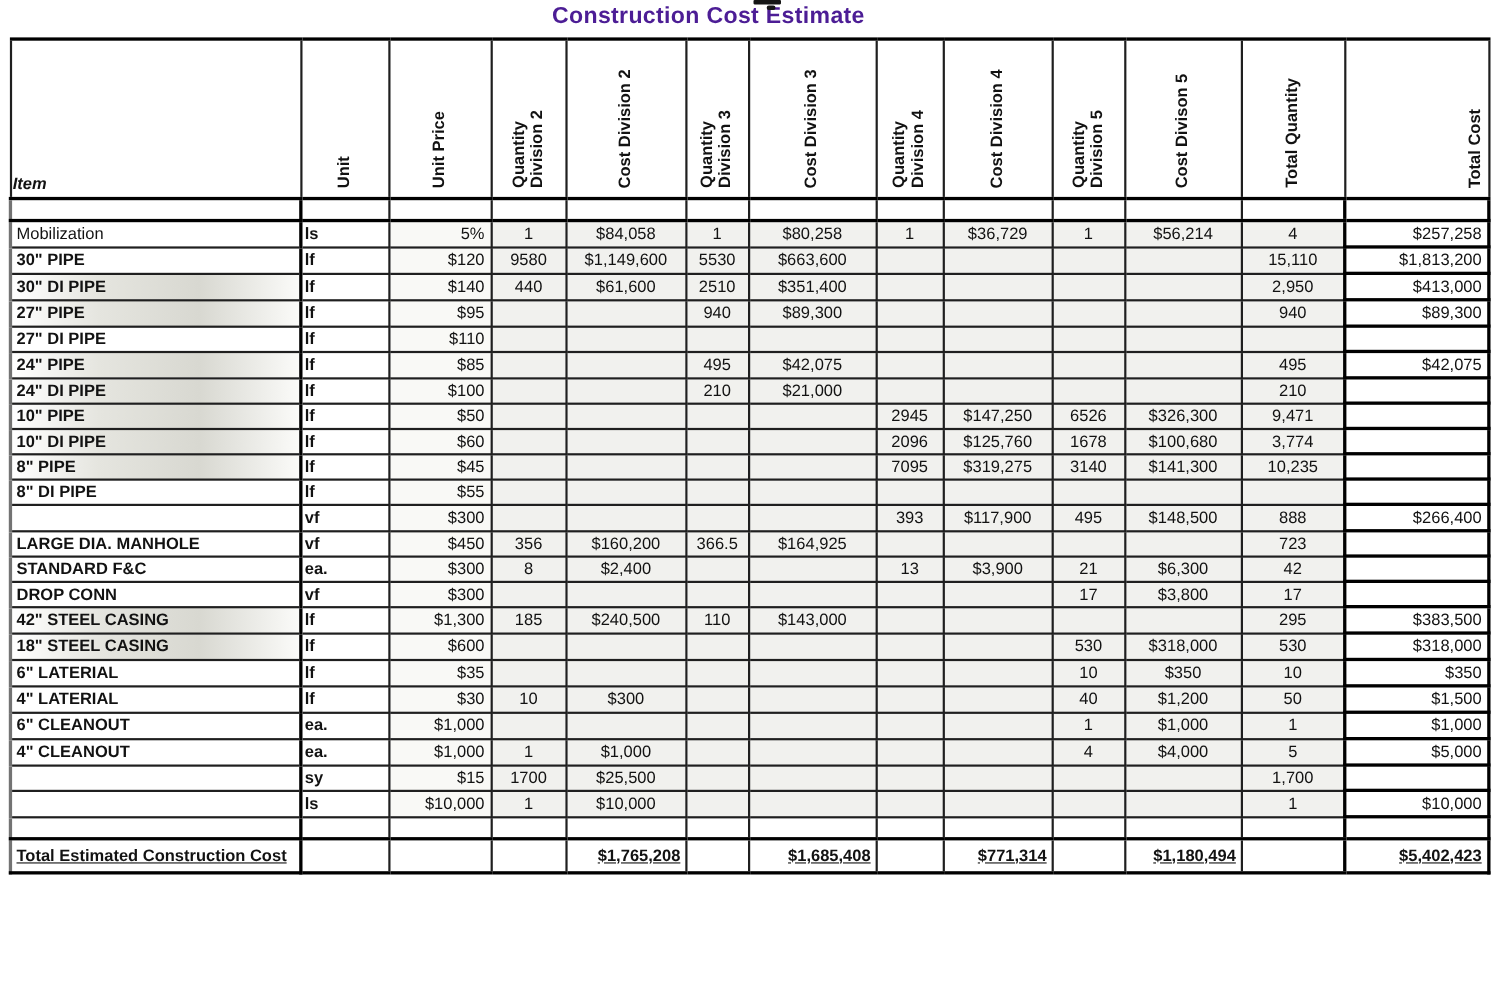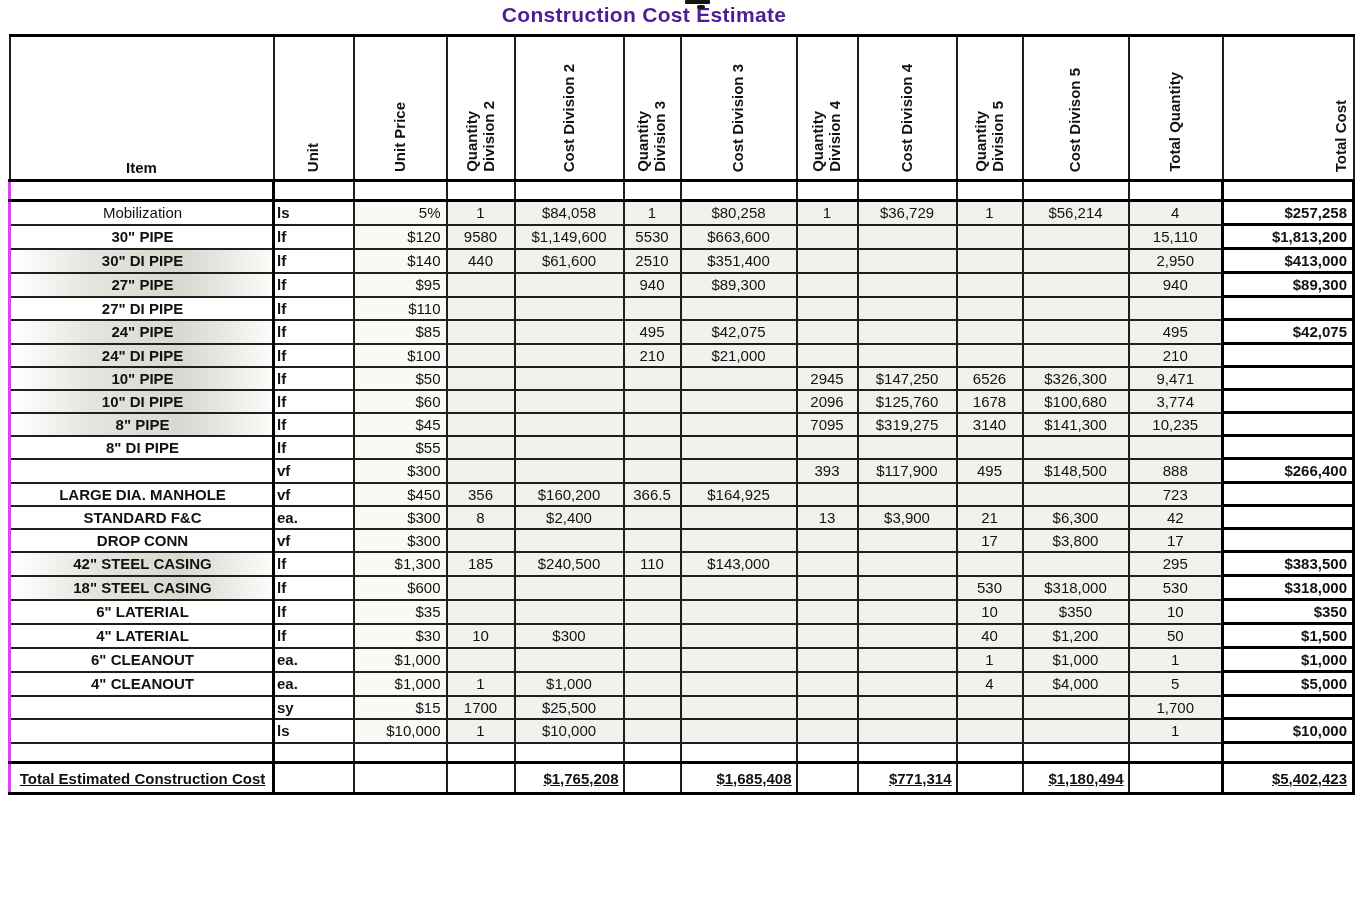--- a/index.html
+++ b/index.html
@@ -57,31 +57,31 @@
   th .v {
     display: inline-block;
     writing-mode: vertical-rl;
     transform: rotate(180deg);
     white-space: pre-line;
     font-weight: bold;
     font-size: 15px;
     line-height: 1.12;
     text-align: left;
   }
-  th.th-item { text-align: center; font-weight: bold; padding-bottom: 3px; }
+  th.th-item { text-align: left; font-weight: bold; padding-bottom: 3px; font-style: italic; }
   th.th-tc { text-align: right; padding-right: 3px; }
 
   
-  .col-item { text-align: center; padding-left: 4px; border-left: 3px solid #d946ef; border-right: 3px solid #000; background: #fff; }
+  .col-item { text-align: left; padding-left: 4px; border-left: 3px solid #737373; border-right: 3px solid #000; background: #fff; }
   .col-unit { text-align: left; font-weight: bold; }
   .col-unit_price { text-align: right; padding-right: 5px; }
   .col-q2, .col-q3, .col-q4, .col-q5, .col-tq,
   .col-c2, .col-c3, .col-c4, .col-c5 { text-align: center; }
   .col-tc {
-    text-align: right; padding-right: 5px; font-weight: bold;
+    text-align: right; padding-right: 5px; font-weight: normal;
     border-left: 3px solid #000; border-right: 3px solid #000;
   }
   td.col-tc { border-top: 3px solid #000; border-bottom: 3px solid #000; }
 
   
   tr.row-data td { height: 23px; line-height: 21px; }
   tr.row-data .col-q2, tr.row-data .col-c2,
   tr.row-data .col-q3, tr.row-data .col-c3,
   tr.row-data .col-q4, tr.row-data .col-c4,
   tr.row-data .col-q5, tr.row-data .col-c5,

